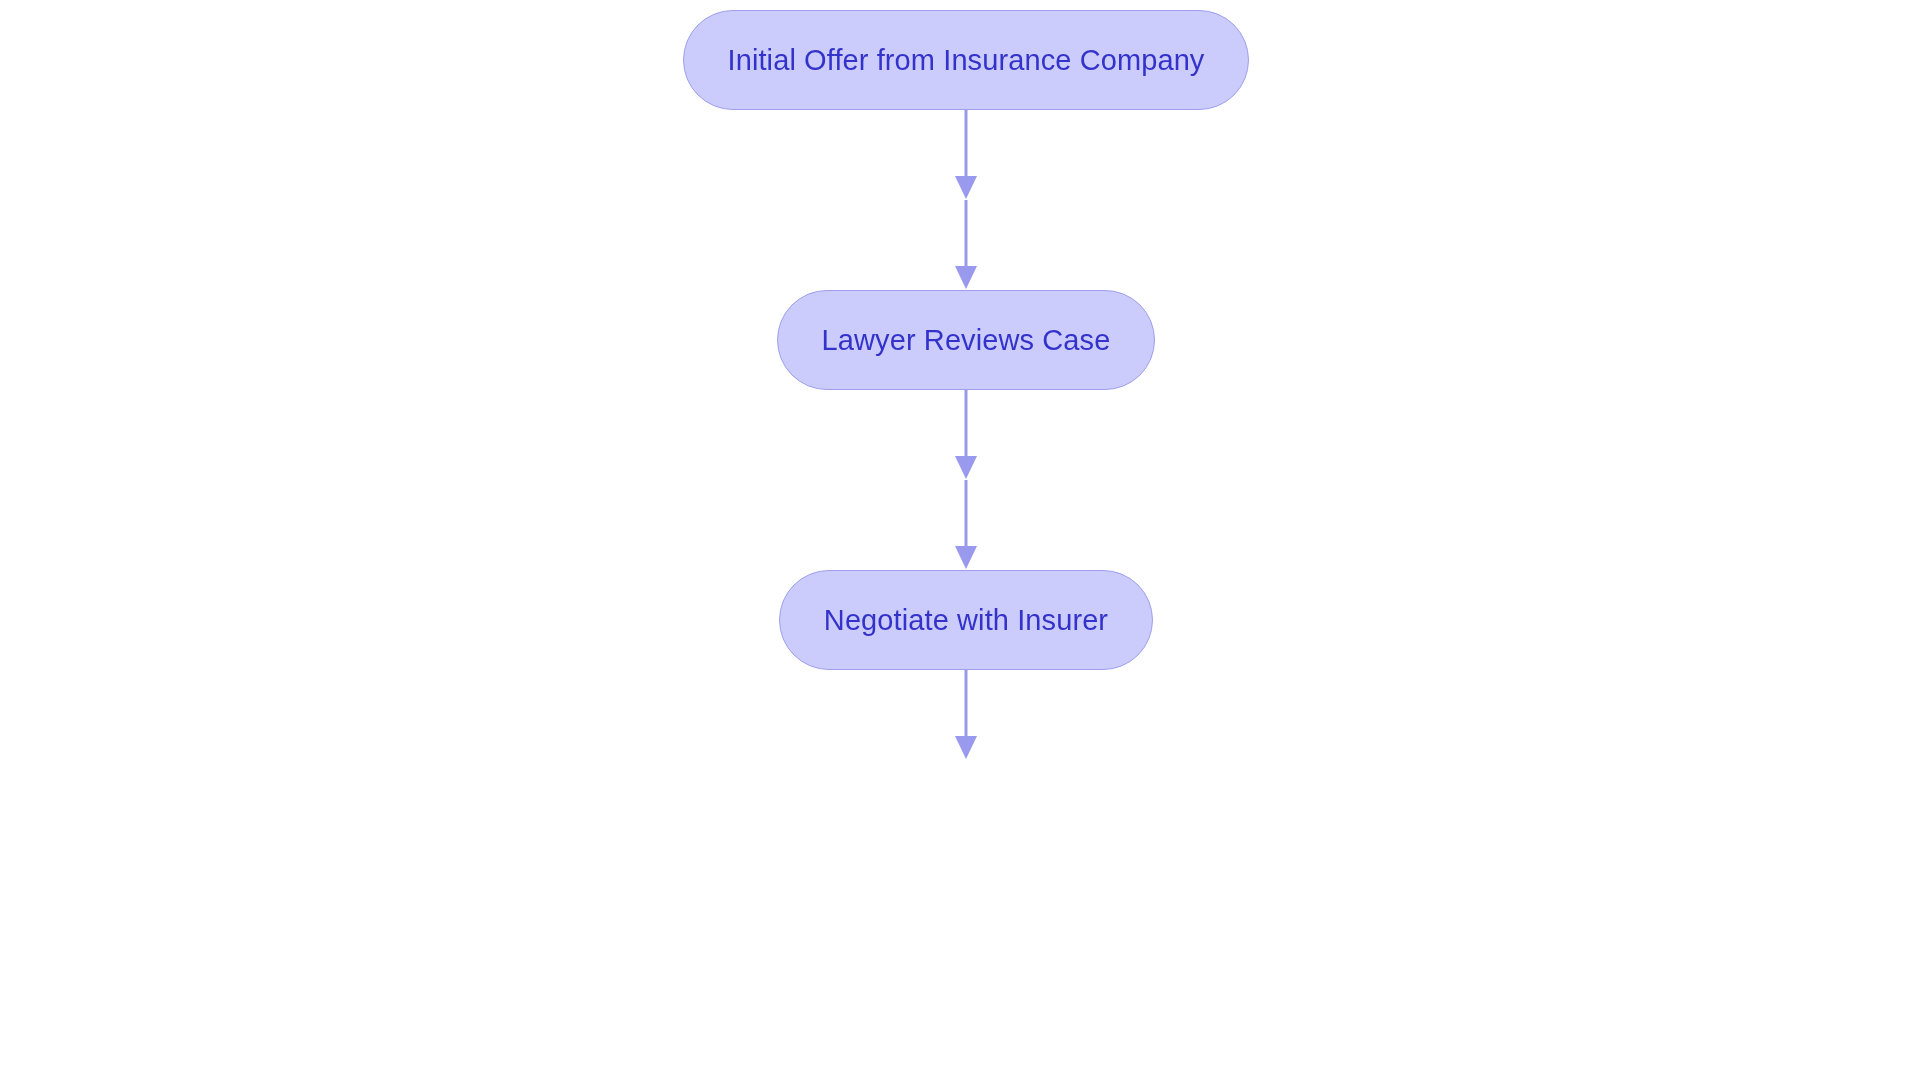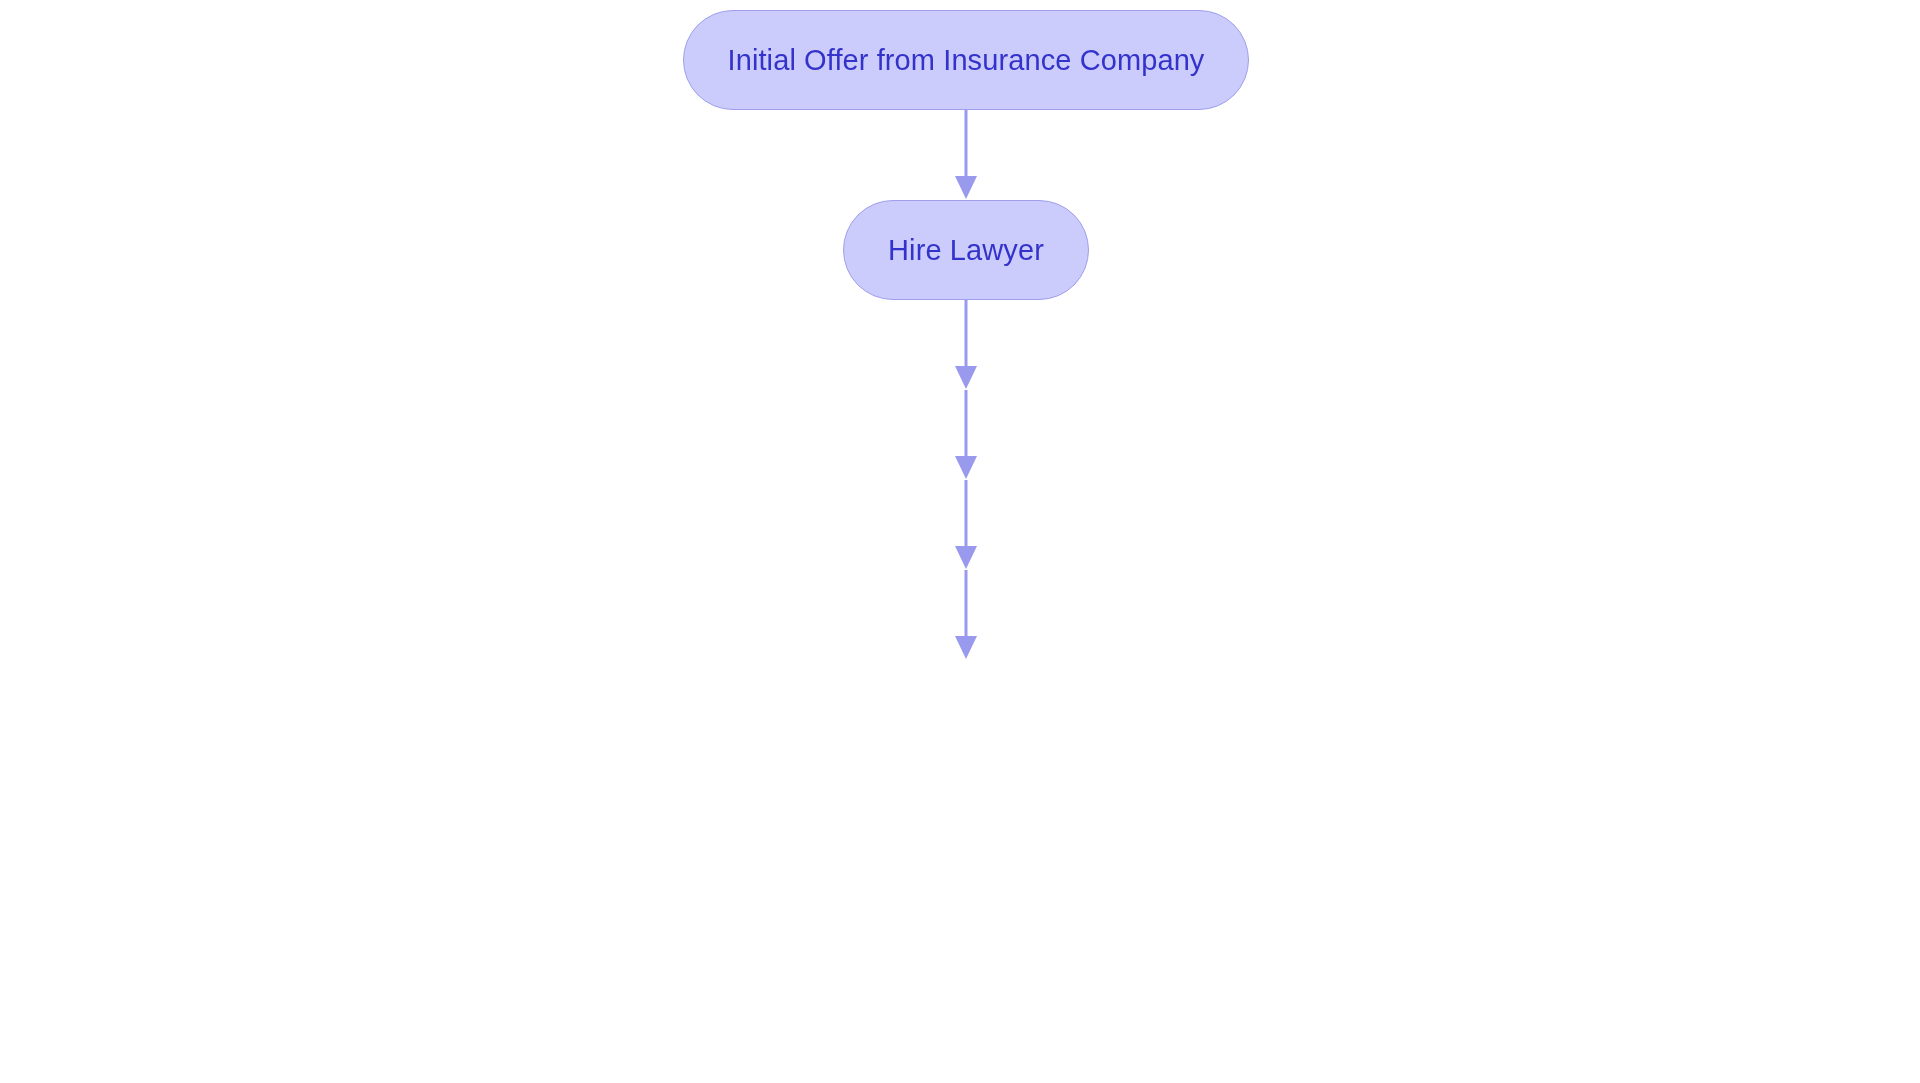--- a/index.html
+++ b/index.html
@@ -76,39 +76,40 @@
 
   <div class="spacer-top"></div>
 
   <div class="flow-node">Initial Offer from Insurance Company</div>
 
   <div class="flow-connector">
     <div class="conn-line"></div>
     <div class="conn-head"></div>
   </div>
 
-  <div class="flow-node">Hire Lawyer</div>
+
+  <div class="flow-connector">
+    <div class="conn-line"></div>
+    <div class="conn-head"></div>
+  </div>
+
+  <div class="flow-node">Lawyer Reviews Case</div>
 
   <div class="flow-connector">
     <div class="conn-line"></div>
     <div class="conn-head"></div>
   </div>
 
 
   <div class="flow-connector">
     <div class="conn-line"></div>
     <div class="conn-head"></div>
   </div>
 
-
-  <div class="flow-connector">
-    <div class="conn-line"></div>
-    <div class="conn-head"></div>
-  </div>
-
+  <div class="flow-node">Negotiate with Insurer</div>
 
   <div class="flow-connector">
     <div class="conn-line"></div>
     <div class="conn-head"></div>
   </div>
 
 
 </div>
 
 </body></html>

